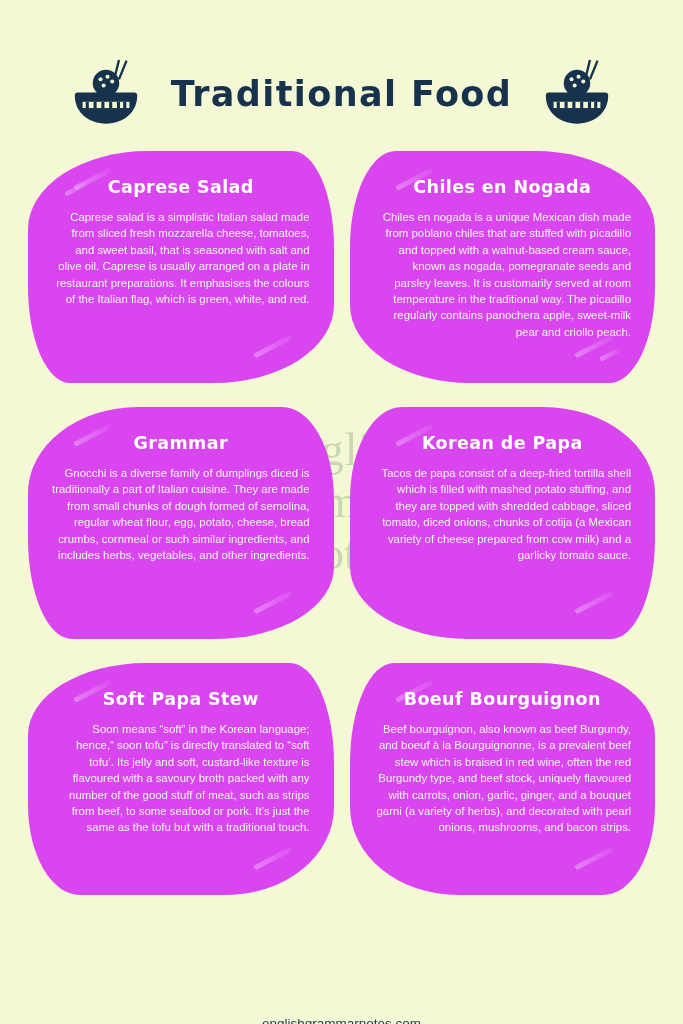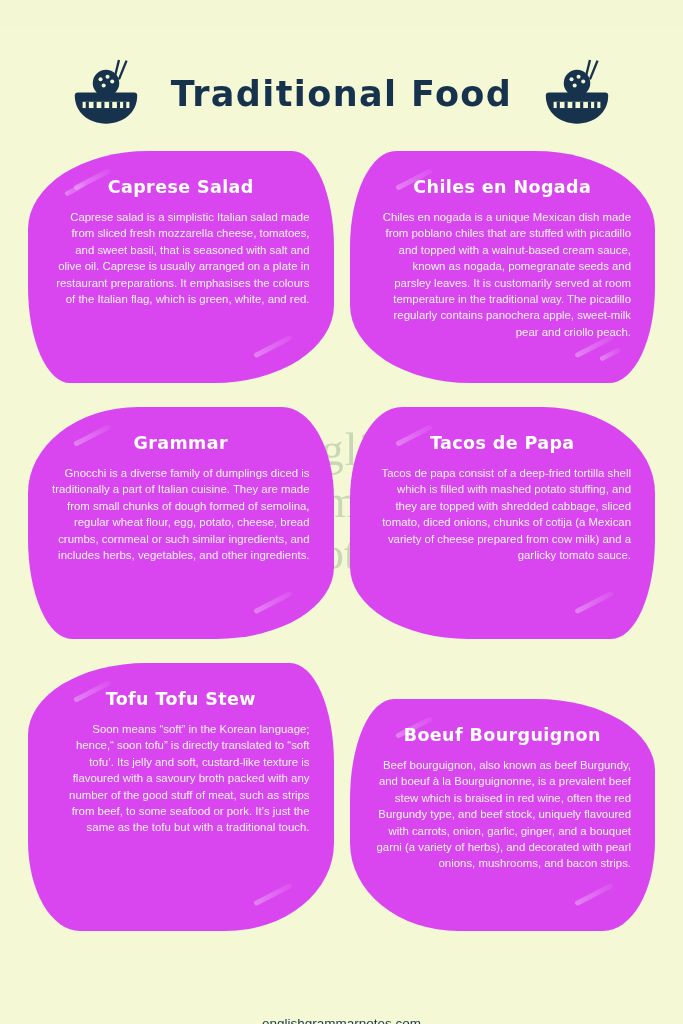--- a/index.html
+++ b/index.html
@@ -117,21 +117,21 @@
     min-height: 232px;
     padding: 26px 22px 22px 22px;
     box-sizing: border-box;
     overflow: hidden;
     border-radius: 120px 42px 120px 42px / 78px 96px 78px 96px;
   }
   .card.v2 { border-radius: 46px 120px 46px 120px / 96px 78px 96px 78px; }
   .card.v3 { border-radius: 110px 52px 118px 44px / 86px 92px 72px 100px; }
   .card.v4 { border-radius: 52px 112px 44px 118px / 92px 86px 100px 72px; }
   .card.v5 { border-radius: 118px 44px 108px 52px / 72px 100px 88px 90px; }
-  .card.v6 { border-radius: 44px 118px 52px 108px / 100px 72px 90px 88px; margin-top: 36px; }
+  .card.v6 { border-radius: 44px 118px 52px 108px / 100px 72px 90px 88px; }
 
   .card-title {
     font-family: "DejaVu Sans", sans-serif;
     font-weight: bold;
     font-size: 17.5px;
     text-align: center;
     color: #ffffff;
     margin: 0 0 12px 0;
     letter-spacing: 0.4px;
   }
@@ -250,28 +250,28 @@
     <div class="card v3">
       <div class="swoosh tl"></div>
       <div class="swoosh br"></div>
       <div class="card-title">Grammar</div>
       <div class="card-text">Gnocchi is a diverse family of dumplings diced is traditionally a part of Italian cuisine. They are made from small chunks of dough formed of semolina, regular wheat flour, egg, potato, cheese, bread crumbs, cornmeal or such similar ingredients, and includes herbs, vegetables, and other ingredients.</div>
     </div>
 
     <div class="card v4">
       <div class="swoosh tl"></div>
       <div class="swoosh br"></div>
-      <div class="card-title">Tacos de Papa</div>
+      <div class="card-title">Korean de Papa</div>
       <div class="card-text">Tacos de papa consist of a deep-fried tortilla shell which is filled with mashed potato stuffing, and they are topped with shredded cabbage, sliced tomato, diced onions, chunks of cotija (a Mexican variety of cheese prepared from cow milk) and a garlicky tomato sauce.</div>
     </div>
 
     <div class="card v5">
       <div class="swoosh tl"></div>
       <div class="swoosh br"></div>
-      <div class="card-title">Tofu Tofu Stew</div>
+      <div class="card-title">Soft Papa Stew</div>
       <div class="card-text">Soon means “soft” in the Korean language; hence,“ soon tofu” is directly translated to “soft tofu’. Its jelly and soft, custard-like texture is flavoured with a savoury broth packed with any number of the good stuff of meat, such as strips from beef, to some seafood or pork. It’s just the same as the tofu but with a traditional touch.</div>
     </div>
 
     <div class="card v6">
       <div class="swoosh tl"></div>
       <div class="swoosh br"></div>
       <div class="card-title">Boeuf Bourguignon</div>
       <div class="card-text">Beef bourguignon, also known as beef Burgundy, and boeuf à la Bourguignonne, is a prevalent beef stew which is braised in red wine, often the red Burgundy type, and beef stock, uniquely flavoured with carrots, onion, garlic, ginger, and a bouquet garni (a variety of herbs), and decorated with pearl onions, mushrooms, and bacon strips.</div>
     </div>
 

